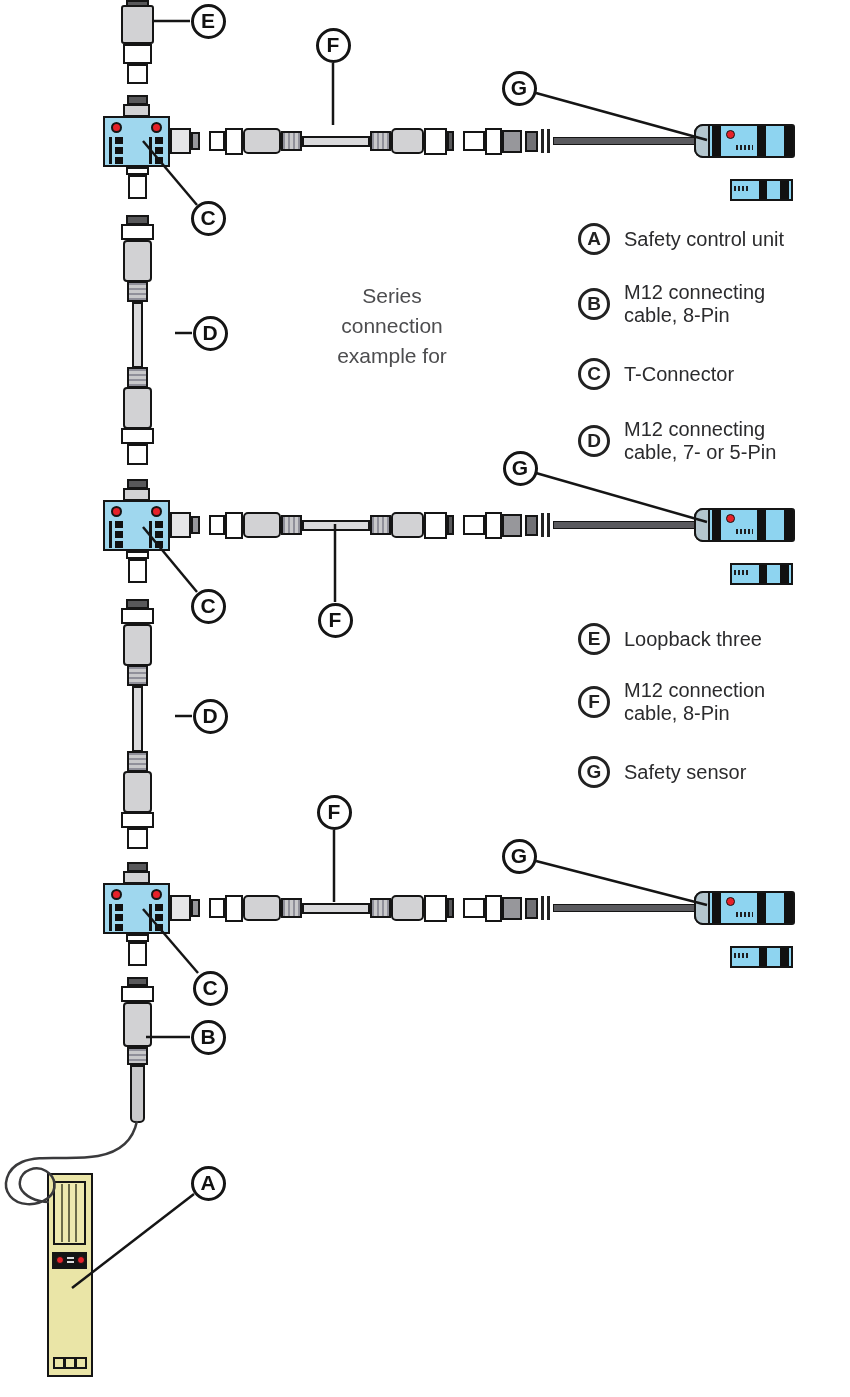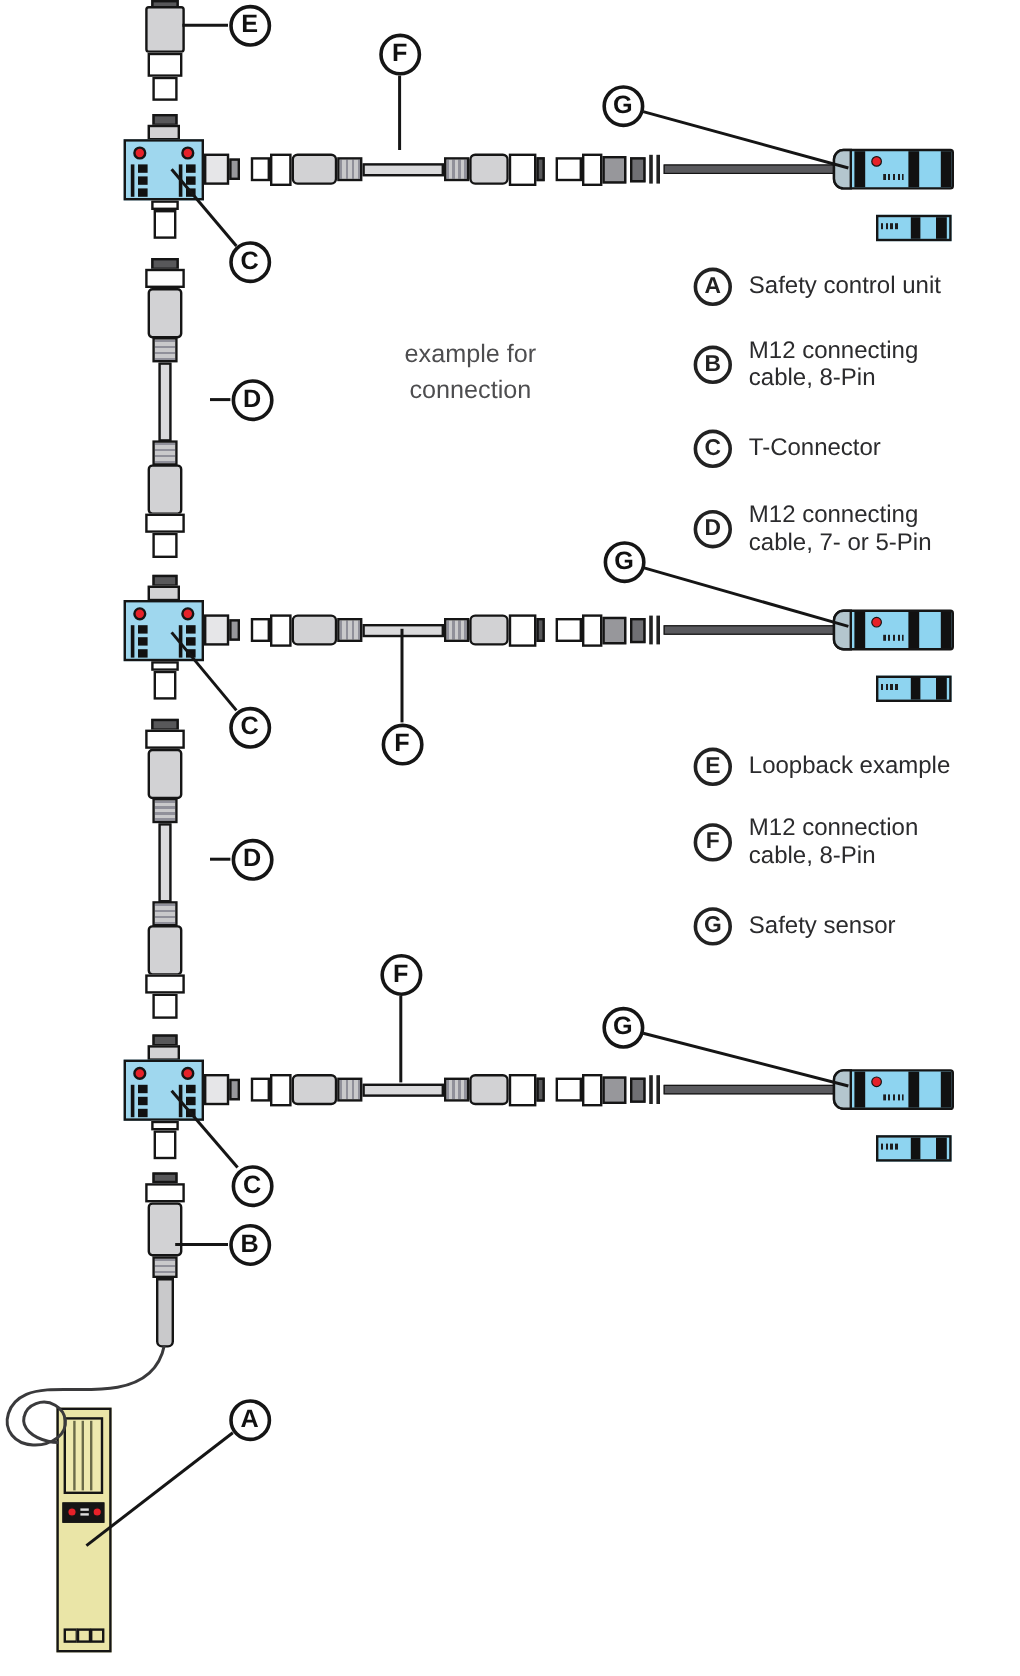--- a/index.html
+++ b/index.html
@@ -53,22 +53,23 @@
       <line x1="335" y1="602" x2="335" y2="524" stroke="#151515" stroke-width="2.5"></line>
       <line x1="175" y1="716" x2="192" y2="716" stroke="#151515" stroke-width="2.5"></line>
       <line x1="334" y1="830" x2="334" y2="902" stroke="#151515" stroke-width="2.5"></line>
       <line x1="536" y1="861" x2="707" y2="905" stroke="#151515" stroke-width="2.5"></line>
       <line x1="143" y1="909" x2="198" y2="973" stroke="#151515" stroke-width="2.5"></line>
       <line x1="146" y1="1037" x2="190" y2="1037" stroke="#151515" stroke-width="2.5"></line>
       <line x1="194" y1="1194" x2="72" y2="1288" stroke="#151515" stroke-width="2.5"></line>
       <path d="M137,1121 C133,1141 120,1152 98,1156 C70,1161 40,1154 22,1162 C6,1169 2,1186 10,1196 C18,1206 36,1207 48,1198 C58,1190 56,1177 46,1171 C36,1165 22,1170 20,1181 C18,1190 27,1198 40,1201 C44,1202 47,1202 49,1202" fill="none" stroke="#3a3a3c" stroke-width="2.5"></path>
     </svg>
   <div id="figure-caption">
+      <div>Series</div>
+      <div>connection</div>
       <div>example for</div>
-      <div>connection</div>
     </div>
 <div class="part dark" style="left:126px;top:0px;width:23px;height:7px;"></div>
     <div class="part metal" style="left:121px;top:5px;width:33px;height:39px;border-radius:3px;"></div>
     <div class="part white" style="left:123px;top:44px;width:29px;height:20px;"></div>
     <div class="part white" style="left:127px;top:64px;width:21px;height:20px;"></div>
     <div class="part dark" style="left:127px;top:95px;width:21px;height:10px;"></div>
     <div class="part metal" style="left:123px;top:104px;width:27px;height:13px;"></div>
     <div class="part " style="left:103px;top:116px;width:67px;height:51px;background:var(--connector-blue);border-width:2.5px;"></div>
     <div class="part " style="left:111px;top:122px;width:11px;height:11px;background:var(--led-red);border-radius:50%;"></div>
     <div class="part " style="left:151px;top:122px;width:11px;height:11px;background:var(--led-red);border-radius:50%;"></div>
@@ -262,21 +263,21 @@
     <div class="legend-text" style="left: 624px; top: 374px;">
       <div>T-Connector</div>
     </div>
     <div class="legend-circle" style="left: 578px; top: 425px;">D</div>
     <div class="legend-text" style="left: 624px; top: 441px;">
       <div>M12 connecting</div>
       <div>cable, 7- or 5-Pin</div>
     </div>
     <div class="legend-circle" style="left: 578px; top: 623px;">E</div>
     <div class="legend-text" style="left: 624px; top: 639px;">
-      <div>Loopback example</div>
+      <div>Loopback three</div>
     </div>
     <div class="legend-circle" style="left: 578px; top: 686px;">F</div>
     <div class="legend-text" style="left: 624px; top: 702px;">
       <div>M12 connection</div>
       <div>cable, 8-Pin</div>
     </div>
     <div class="legend-circle" style="left: 578px; top: 756px;">G</div>
     <div class="legend-text" style="left: 624px; top: 772px;">
       <div>Safety sensor</div>
     </div>

